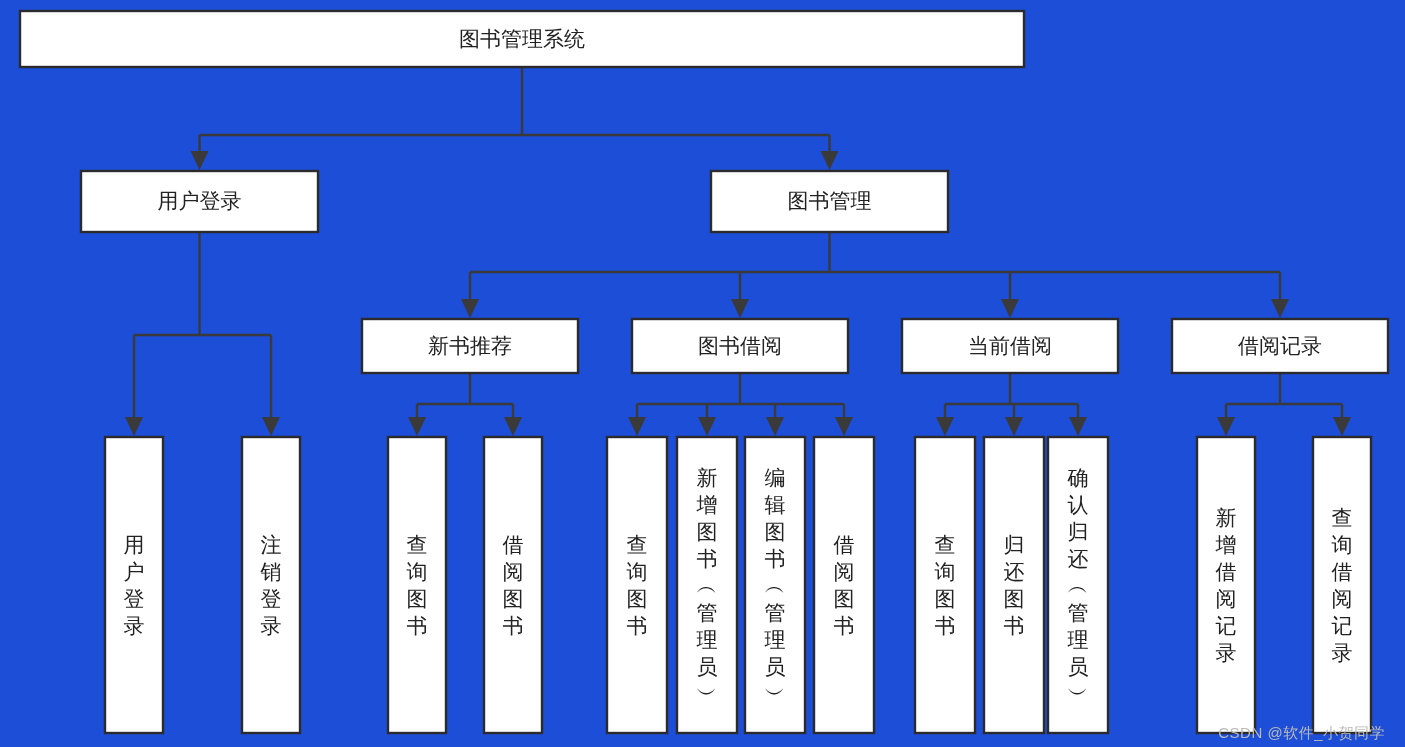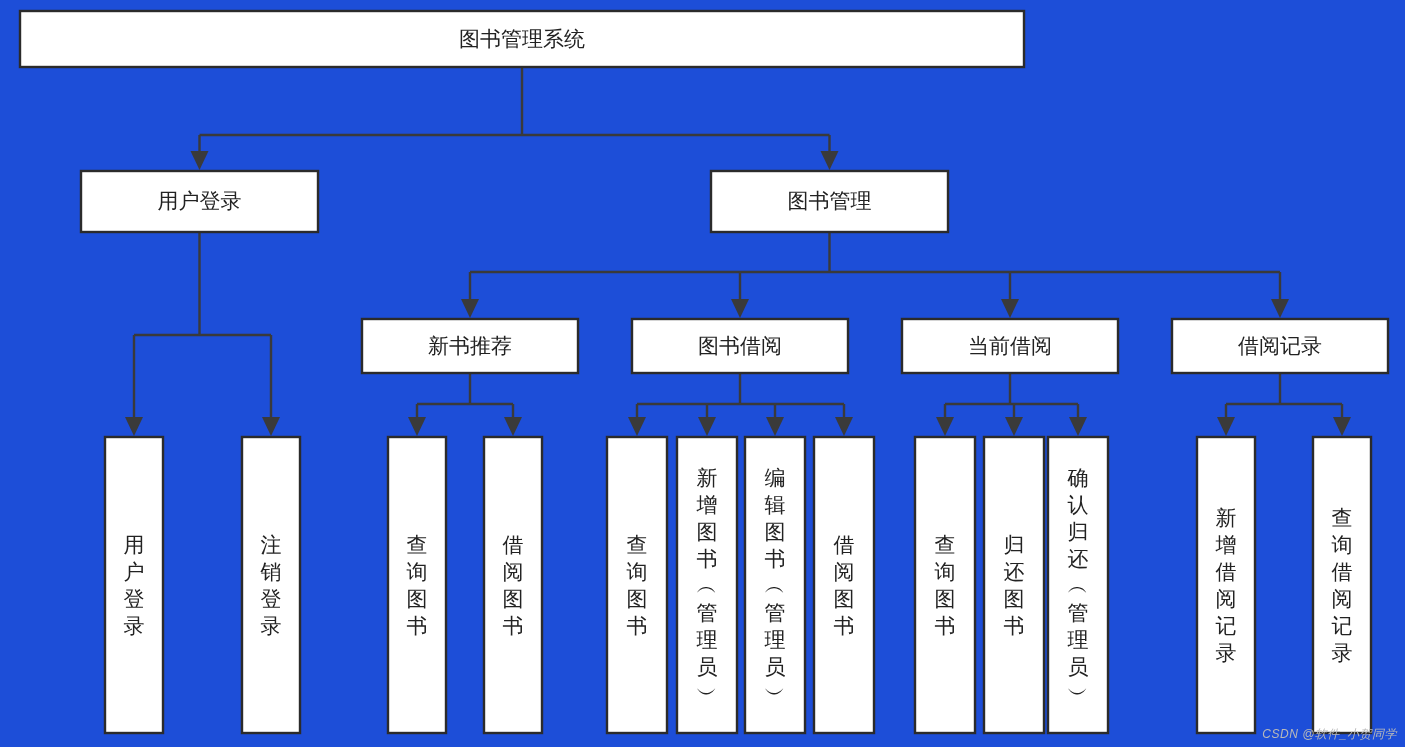--- a/index.html
+++ b/index.html
@@ -54,29 +54,28 @@
     white-space: pre;
   }
   .node-label-v {
     font-family: "Liberation Sans", "DejaVu Sans", sans-serif;
     font-size: 21px;
     fill: #222222;
     text-anchor: middle;
   }
   .watermark-text {
     position: absolute;
-    right: 8px;
+    right: 20px;
     bottom: 4px;
     font-family: "Liberation Sans", "DejaVu Sans", sans-serif;
-    font-size: 12px;
+    font-size: 15px;
     color: #b9b9b9;
     letter-spacing: 0.5px;
     white-space: nowrap;
     user-select: none;
-    font-style: italic;
   }
 </style>
 </head>
 <body>
 
 <div id="diagram-root">
   <svg id="tree-svg" viewBox="0 0 1405 747">
     <g id="connector-layer">
         <path class="connector" d="M 522 67 L 522 135"></path>
         <path class="connector" d="M 199.5 135 L 829.5 135"></path>

